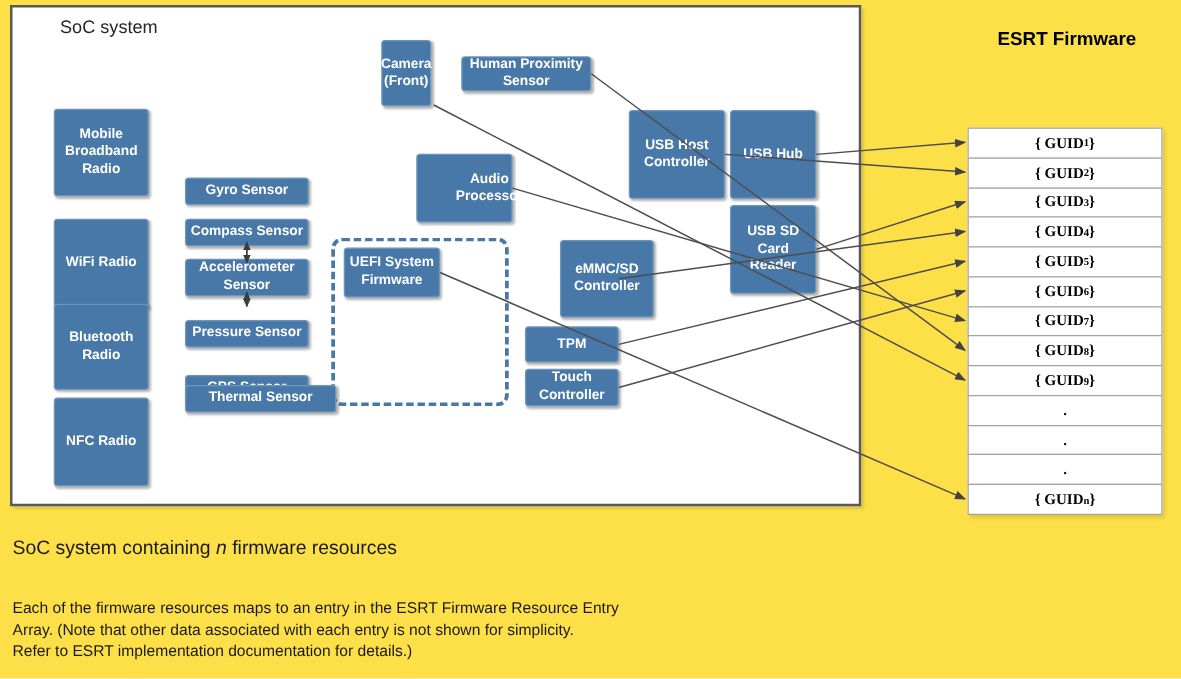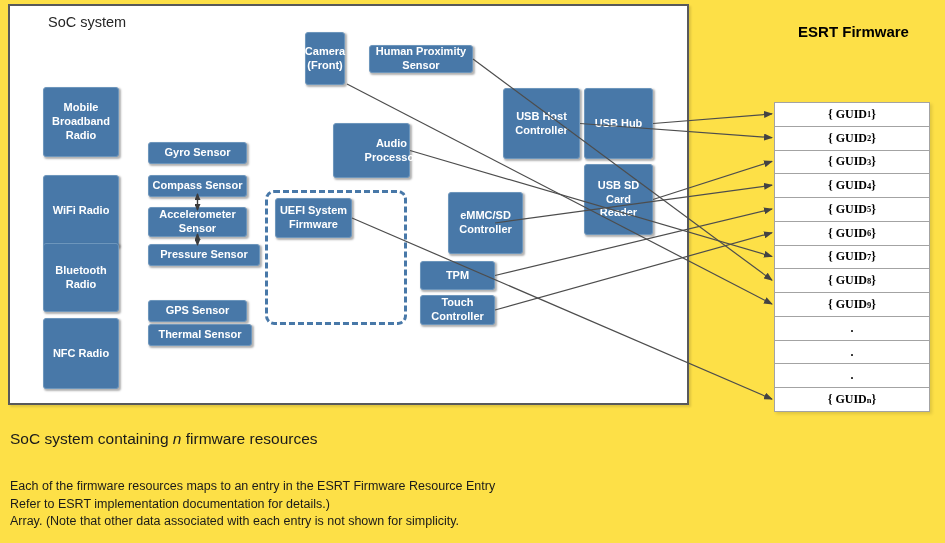--- a/index.html
+++ b/index.html
@@ -64,23 +64,23 @@
   <div id="uefi-dashed"></div>
 
   <div id="boxes-layer">
       <div class="box" style="left: 43px; top: 87px; width: 76px; height: 70px;">Mobile Broadband Radio</div>
       <div class="box" style="left: 43px; top: 163px; width: 76px; height: 72px; margin-top: 12px;">WiFi Radio</div>
       <div class="box" style="left: 43px; top: 243px; width: 76px; height: 69px;">Bluetooth Radio</div>
       <div class="box" style="left: 43px; top: 318px; width: 76px; height: 71px;">NFC Radio</div>
       <div class="box" style="left: 148px; top: 142px; width: 99px; height: 22px;">Gyro Sensor</div>
       <div class="box" style="left: 148px; top: 175px; width: 99px; height: 22px;">Compass Sensor</div>
       <div class="box" style="left: 148px; top: 207px; width: 99px; height: 30px;">Accelerometer Sensor</div>
-      <div class="box" style="left: 148px; top: 244px; width: 112px; height: 22px;">Pressure Sensor</div>
+      <div class="box" style="left: 148px; top: 256px; width: 99px; height: 22px;">Pressure Sensor</div>
       <div class="box" style="left: 148px; top: 273px; width: 99px; height: 22px; margin-top: 27px;">GPS Sensor</div>
-      <div class="box" style="left: 148px; top: 324px; width: 104px; height: 22px;">Thermal Sensor</div>
+      <div class="box" style="left: 148px; top: 308px; width: 121px; height: 22px;">Thermal Sensor</div>
       <div class="box" style="left: 305px; top: 32px; width: 40px; height: 53px;">Camera (Front)</div>
       <div class="box" style="left: 369px; top: 45px; width: 104px; height: 28px;">Human Proximity Sensor</div>
       <div class="box" style="left: 333px; top: 123px; width: 77px; height: 55px; padding-left: 42px;">Audio Processor</div>
       <div class="box" style="left: 275px; top: 198px; width: 77px; height: 40px;">UEFI System Firmware</div>
       <div class="box" style="left: 420px; top: 192px; width: 75px; height: 62px; margin-left: 28px;">eMMC/SD Controller</div>
       <div class="box" style="left: 420px; top: 261px; width: 75px; height: 29px;">TPM</div>
       <div class="box" style="left: 420px; top: 295px; width: 75px; height: 30px;">Touch Controller</div>
       <div class="box" style="left: 503px; top: 88px; width: 77px; height: 71px;">USB Host Controller</div>
       <div class="box" style="left: 584px; top: 88px; width: 69px; height: 71px;">USB Hub</div>
       <div class="box" style="left: 584px; top: 164px; width: 69px; height: 71px;">USB SD Card Reader</div>
@@ -170,17 +170,17 @@
         <line x1="197.5" y1="234" x2="197.5" y2="245" stroke="#3c3c3c" stroke-width="1.4" marker-end="url(#arrow-s)" marker-start="url(#arrow-s)"></line>
       </g>
   </svg>
 
   <div id="caption-title">
     <span>SoC system containing </span><span class="n-italic">n</span><span> firmware resources</span>
   </div>
 
   <div id="caption-body">
     <div>Each of the firmware resources maps to an entry in the ESRT Firmware Resource Entry</div>
+    <div>Array. (Note that other data associated with each entry is not shown for simplicity.</div>
     <div>Refer to ESRT implementation documentation for details.)</div>
-    <div>Array. (Note that other data associated with each entry is not shown for simplicity.</div>
   </div>
 
 </div>
 
 </body></html>

